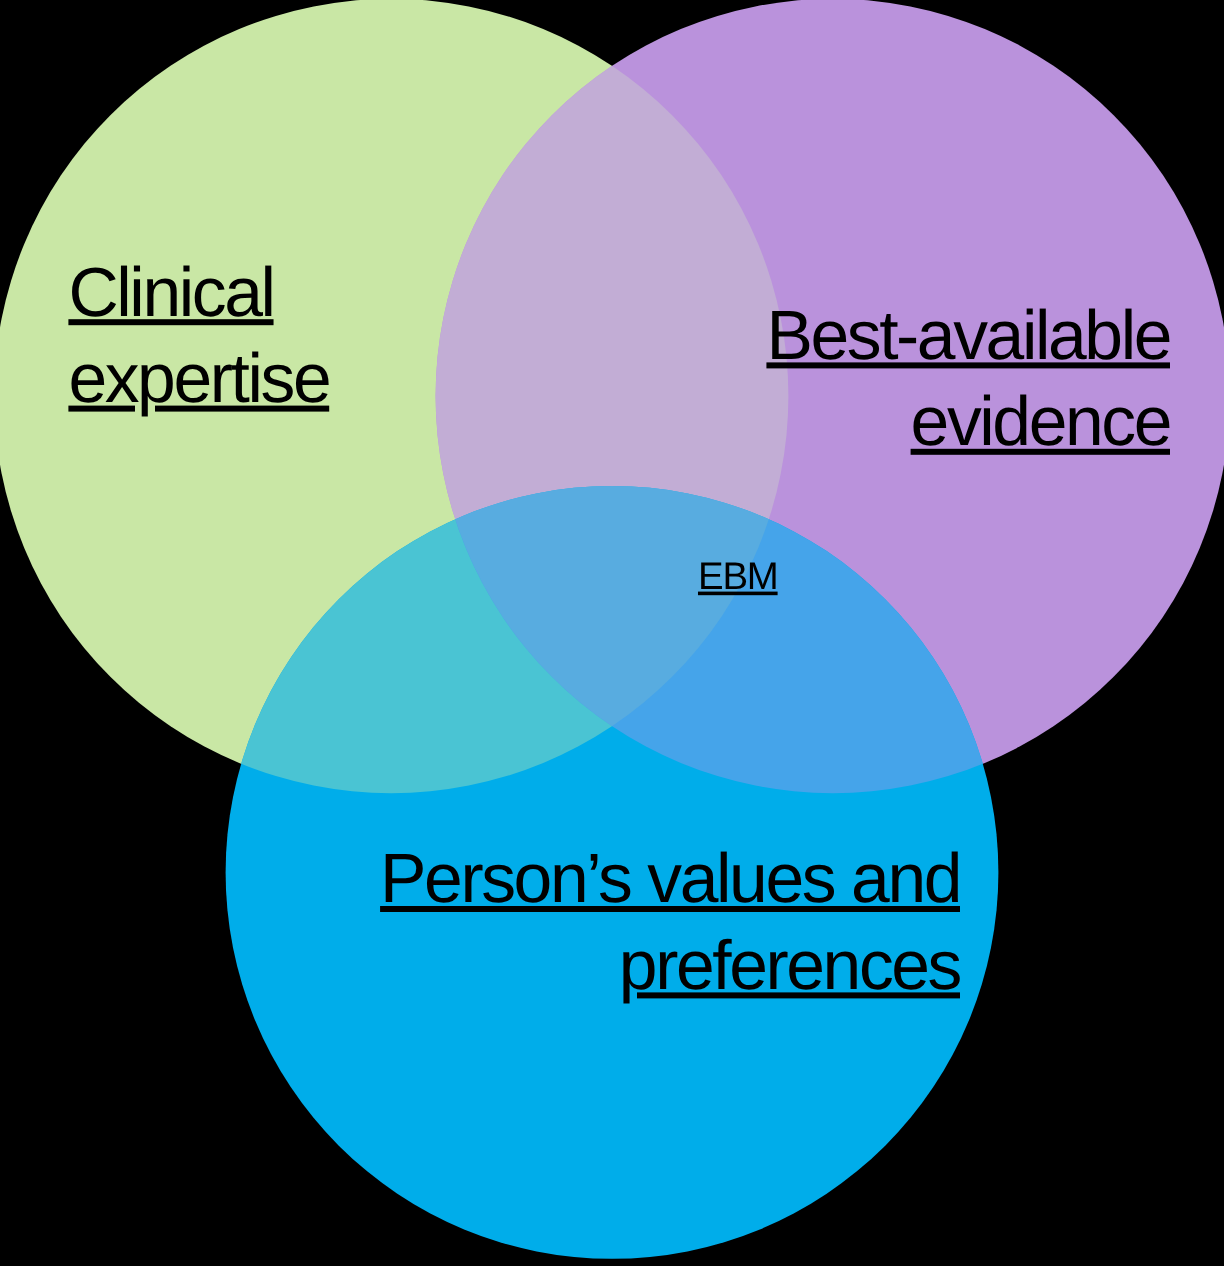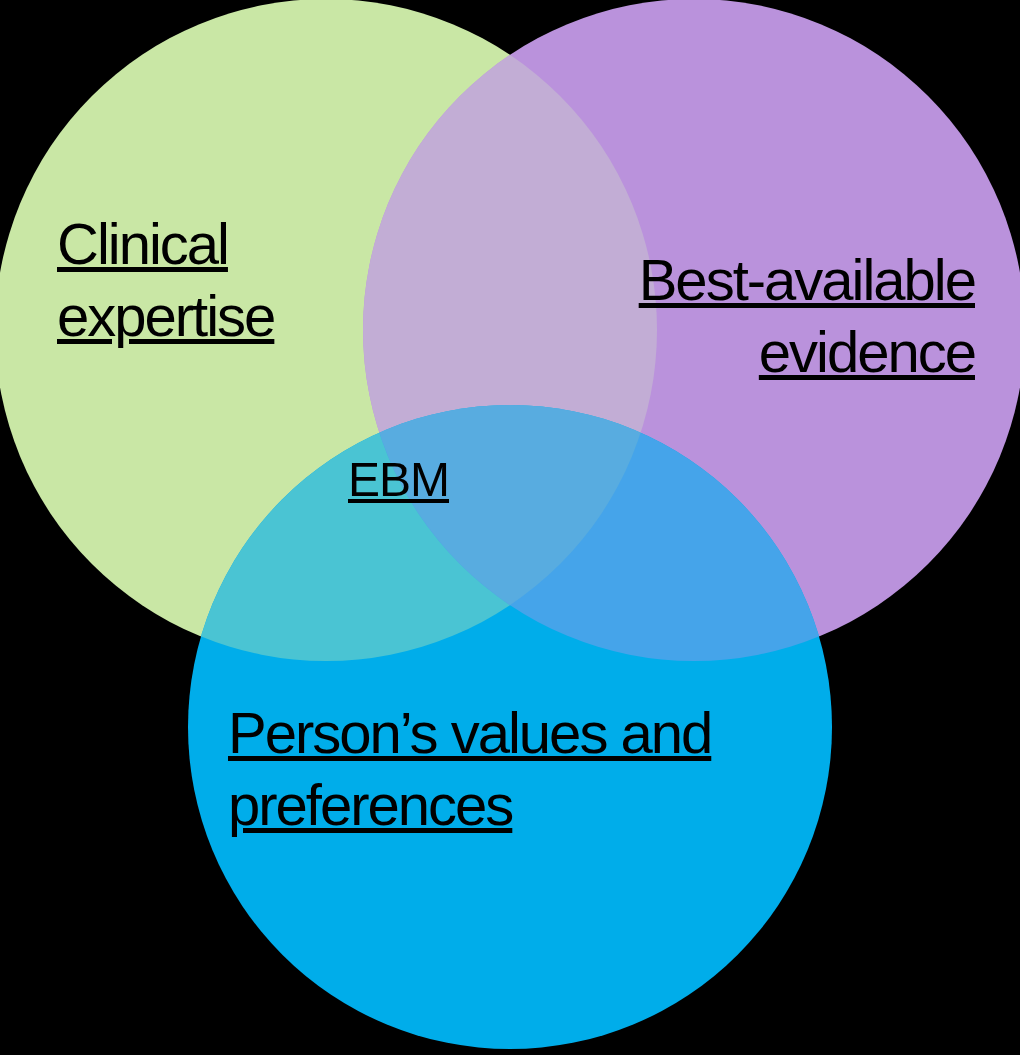--- a/index.html
+++ b/index.html
@@ -20,23 +20,23 @@
     color: #000000;
     white-space: pre-line;
     font-size: 58px;
     line-height: 72px;
     letter-spacing: -2px;
     font-weight: 400;
     text-decoration: underline;
   }
   #label-clinical { left: 57px;  top: 208px; text-align: left; }
   #label-evidence { right: 45px; top: 208px; text-align: right; margin-top: 36px; }
-  #label-values   { left: 228px; top: 697px; width: 600px; text-align: left; }
-  #label-ebm      { left: 348px; top: 450px; width: 300px; text-align: left;
-                    font-size: 48px; line-height: 60px; letter-spacing: -1px; }
+  #label-values   { left: 200px; top: 697px; width: 600px; text-align: right; }
+  #label-ebm      { left: 348px; top: 450px; width: 300px; text-align: right;
+                    font-size: 32px; line-height: 60px; letter-spacing: -1px; }
 </style>
 </head>
 <body>
 
 <svg class="stage" viewBox="0 0 1020 1055" xmlns="http://www.w3.org/2000/svg" aria-hidden="true">
   <defs>
     <clipPath id="clipG">
         <circle cx="326" cy="330" r="331"></circle>
       </clipPath>
     <clipPath id="clipP">

